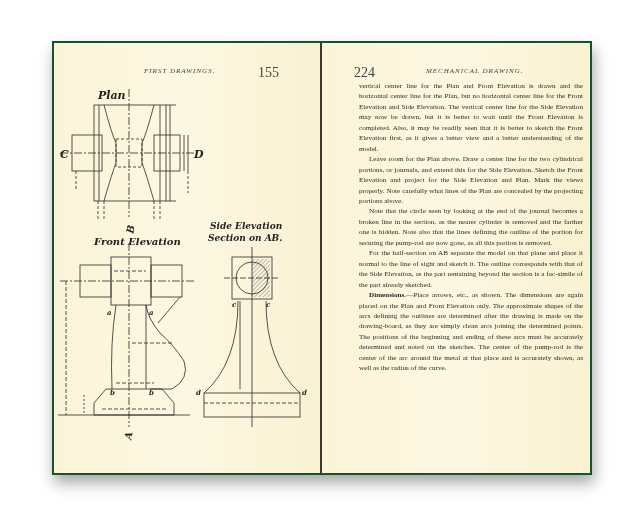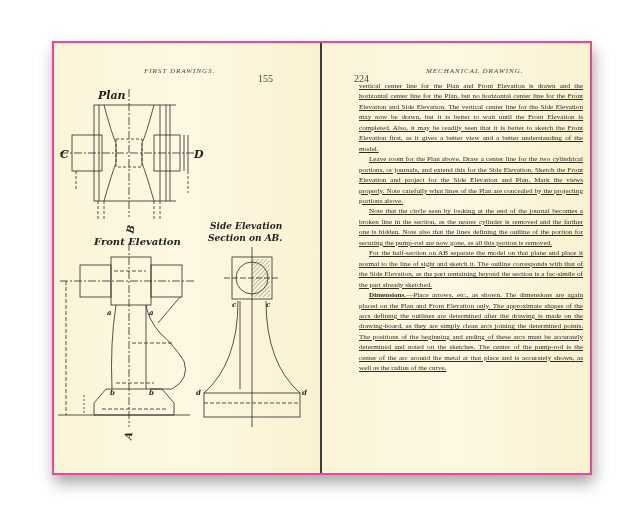--- a/index.html
+++ b/index.html
@@ -2,39 +2,39 @@
 <html><head>
 <meta charset="utf-8">
 <style>
   html, body { margin:0; padding:0; }
   body {
     width:640px; height:521px; background:#ffffff; position:relative; overflow:hidden;
     font-family:"Liberation Serif", serif;
   }
   .book {
     position:absolute; left:52px; top:41px; width:536px; height:430px;
-    background:#fcf6dc; border:2px solid #ec4899;
+    background:#fcf6dc; border:2px solid #14532d;
     box-shadow: 2px 8px 14px rgba(0,0,0,0.35);
   }
   .page {
     position:absolute; top:0; bottom:0; background:linear-gradient(90deg,#fbf4d8 0%,#fdf8e2 50%,#faf1d2 100%);
   }
   .page.left { left:0; width:266px; }
   .page.right { left:268px; right:0; }
   .spine {
     position:absolute; left:266px; top:0; bottom:0; width:2px; background:#3a3a38;
   }
   .running-head {
     position:absolute; top:24px; font-size:7px; font-style:italic; letter-spacing:1px;
     color:#444; text-transform:uppercase;
   }
-  .page-num { position:absolute; top:30px; font-size:10px; color:#444;text-align:center; }
+  .page-num { position:absolute; top:22px; font-size:14px; color:#444;text-align:center; }
   .body-text {
     position:absolute; left:37px; top:38px; width:224px;
-    font-size:7.15px; line-height:10.45px; color:#2e2a22; text-align:justify;text-decoration:underline;
+    font-size:7.15px; line-height:10.45px; color:#2e2a22; text-align:justify;
   }
   .body-text p { margin:0; text-indent:10px; }
   .body-text p.first { text-indent:0; }
   .body-text b { font-weight:bold; }
   .drawing { position:absolute; left:0; top:0; }
   .lbl { font-family:"DejaVu Serif", serif; font-style:italic; font-weight:bold; fill:#222; }
 </style>
 </head>
 <body>
 

